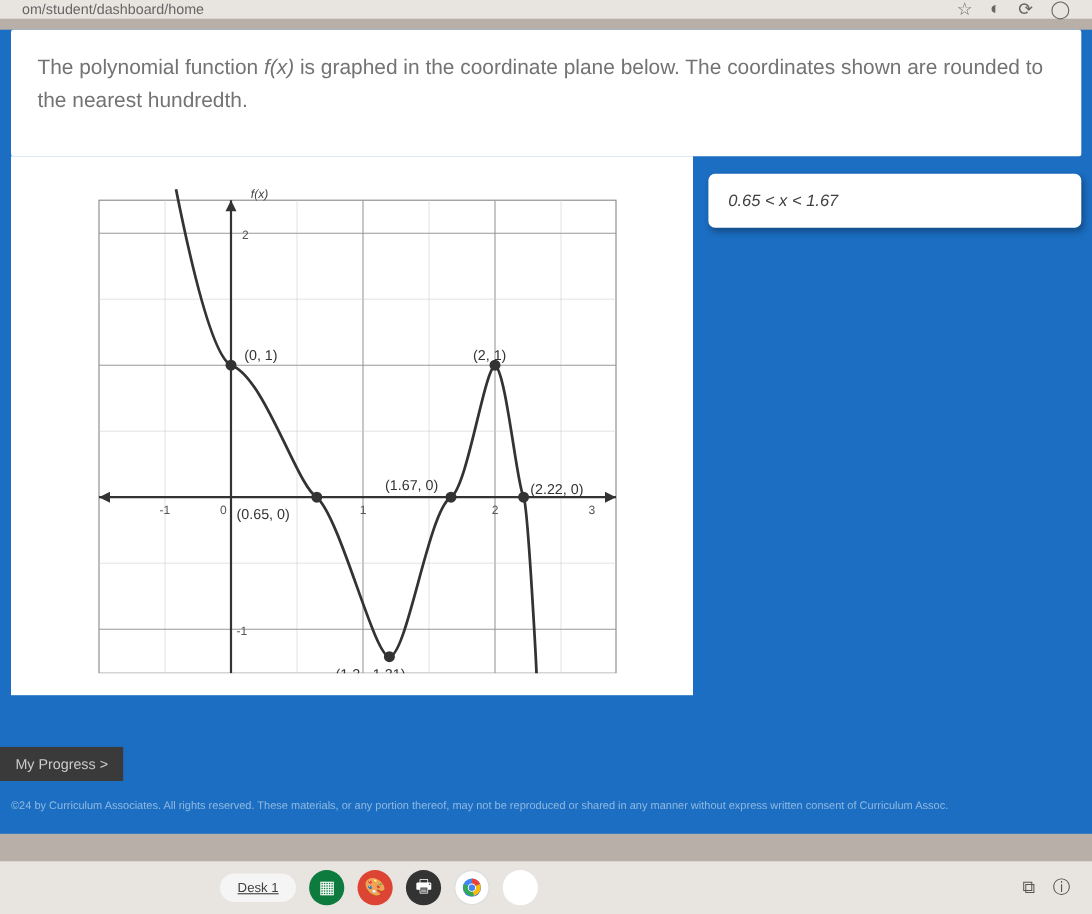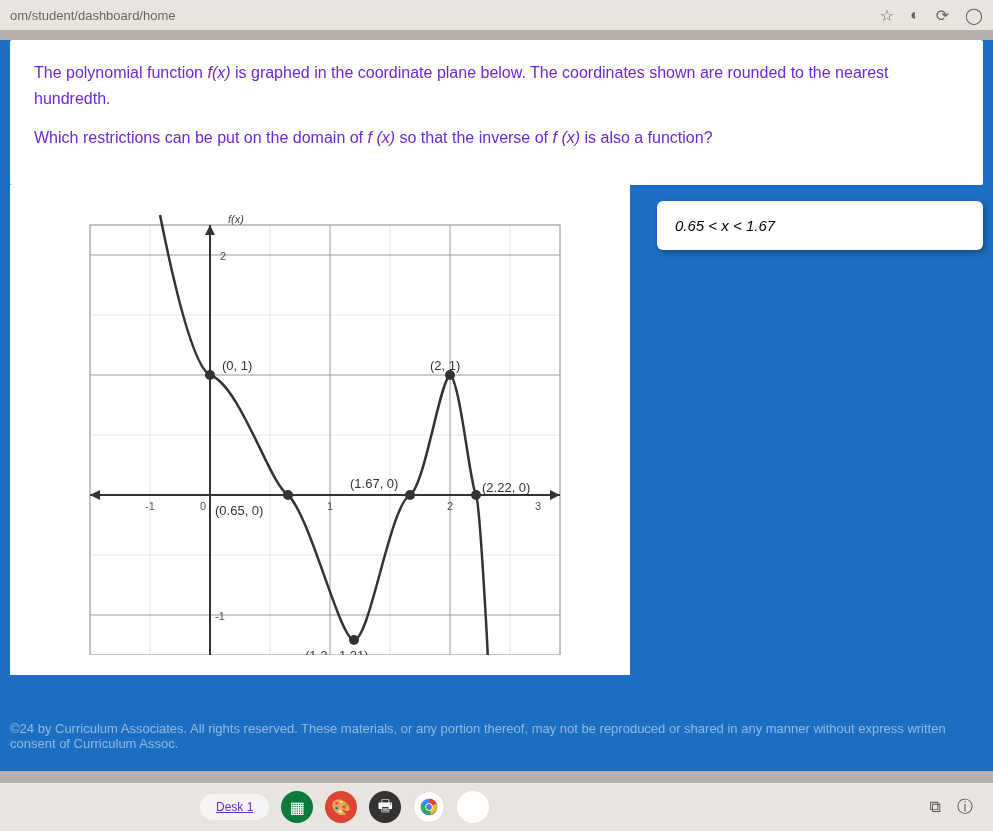--- a/index.html
+++ b/index.html
@@ -5,25 +5,25 @@
     * { margin: 0; padding: 0; box-sizing: border-box; }
     body {
       font-family: Arial, sans-serif;
       background: #b8b0a8;
       width: 993px;
       height: 831px;
       overflow: hidden;
       position: relative;
     }
     .browser-bar {
-      height: 30px;
+      height: 17px;
       background: #e8e4e0;
       display: flex;
       align-items: center;
-      padding: 0 10px;
+      padding: 0 20px;
       justify-content: space-between;
     }
     .url-text {
       color: #666;
       font-size: 13px;
     }
     .browser-icons {
       display: flex;
       gap: 16px;
       align-items: center;
@@ -38,22 +38,22 @@
       padding: 0;
       position: relative;
     }
     .question-card {
       background: #fff;
       margin: 10px 10px 0 10px;
       padding: 20px 24px;
       border-radius: 2px;
     }
     .question-text {
-      color: #6d28d9;
-      font-size: 16px;
+      color: #737373;
+      font-size: 19px;
       line-height: 1.6;
       margin-bottom: 14px;
     }
     .content-row {
       display: flex;
       gap: 14px;
       margin: 0 10px;
     }
     .graph-panel {
       background: #fff;
@@ -73,64 +73,63 @@
       gap: 14px;
       padding-top: 16px;
     }
     .answer-btn {
       background: #fff;
       border: none;
       border-radius: 6px;
       padding: 16px 18px;
       text-align: left;
       font-size: 15px;
-      color: #000000;
+      color: #404040;
       cursor: pointer;
       box-shadow: 2px 3px 6px rgba(0,0,0,0.3);
       font-style: italic;
-      margin-left: 13px;
     }
     .progress-btn {
       position: absolute;
       bottom: 48px;
       left: 0;
       background: #3a3a3a;
       color: #ccc;
       padding: 8px 14px;
       font-size: 13px;
       border: none;
       cursor: pointer;
     }
     .copyright {
       position: absolute;
       bottom: 20px;
       left: 10px;
       right: 10px;
       color: rgba(255,255,255,0.5);
-      font-size: 13px;
+      font-size: 10px;
     }
     .taskbar {
       position: absolute;
       bottom: 0;
       left: 0;
       right: 0;
       height: 48px;
       background: #e8e4e0;
       display: flex;
       align-items: center;
       padding: 0 200px;
       gap: 12px;
       justify-content: flex-start;
     }
     .desk-pill {
       background: #f5f5f5;
       border-radius: 16px;
       padding: 6px 16px;
       font-size: 12px;
-      color: #6d28d9;
+      color: #404040;
       text-decoration: underline;
     }
     .task-icon {
       width: 32px;
       height: 32px;
       border-radius: 50%;
       display: flex;
       align-items: center;
       justify-content: center;
       font-size: 16px;
@@ -155,23 +154,20 @@
     <span class="browser-icon">◐</span>
     <span class="browser-icon">⟳</span>
     <span class="browser-icon">◯</span>
   </div>
 </div>
 
 <div class="main-content">
   <div class="question-card">
     <p class="question-text">
       <span>The polynomial function </span><span class="fx">f(x)</span><span> is graphed in the coordinate plane below. The coordinates shown are rounded to the nearest hundredth.</span>
-    </p>
-    <p class="question-text">
-      <span>Which restrictions can be put on the domain of </span><span class="fx">f (x)</span><span> so that the inverse of </span><span class="fx">f (x)</span><span> is also a function?</span>
     </p>
   </div>
 
   <div class="content-row">
     <div class="graph-panel">
       <svg class="graph-svg" viewBox="0 0 540 450">
 
         <rect x="40" y="20" width="470" height="430" fill="none" stroke="#888" stroke-width="1"></rect>
 
         <line x1="100" y1="20" x2="100" y2="450" stroke="#ccc" stroke-width="0.5"></line>
@@ -222,20 +218,21 @@
         <text x="432" y="287" font-size="13" fill="#333">(2.22, 0)</text>
         <text x="255" y="455" font-size="13" fill="#333">(1.2, -1.21)</text>
       </svg>
     </div>
 
     <div class="answers-panel">
       <button class="answer-btn">0.65 &lt; x &lt; 1.67</button>
     </div>
   </div>
 
+  <button class="progress-btn">My Progress  &gt;</button>
   <div class="copyright">©24 by Curriculum Associates. All rights reserved. These materials, or any portion thereof, may not be reproduced or shared in any manner without express written consent of Curriculum Assoc.</div>
 </div>
 
 <div class="taskbar">
   <div class="desk-pill">Desk 1</div>
   <div class="task-icon" style="background:#0d7a3e">▦</div>
   <div class="task-icon" style="background:#d43; position:relative">🎨</div>
   <div class="task-icon" style="background:#333">🖶</div>
   <div class="task-icon" style="background:#fff; border:1px solid #ddd">
     <svg width="20" height="20" viewBox="0 0 24 24">

